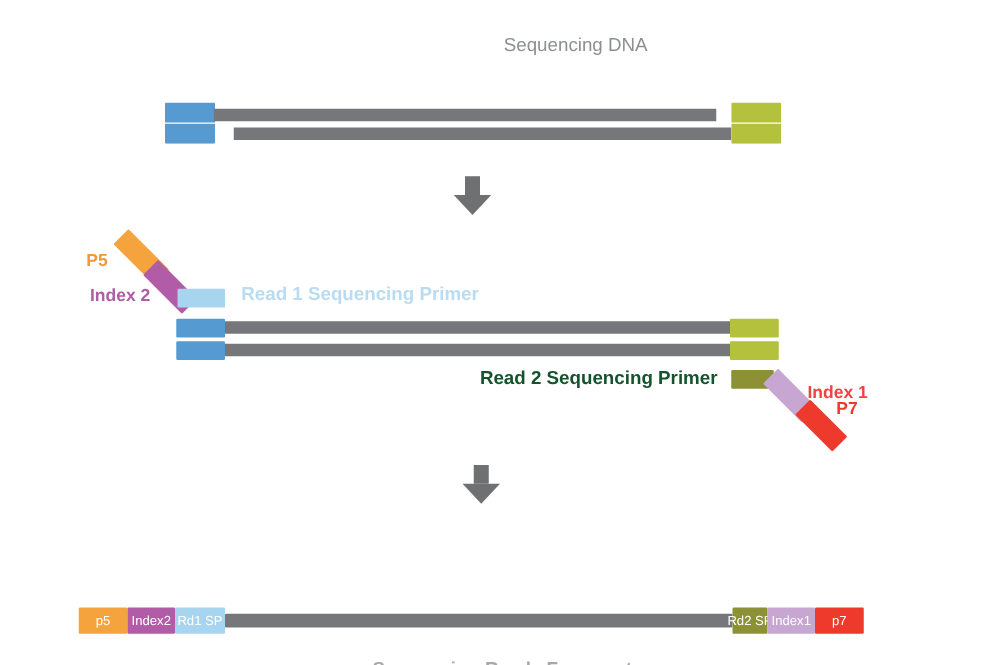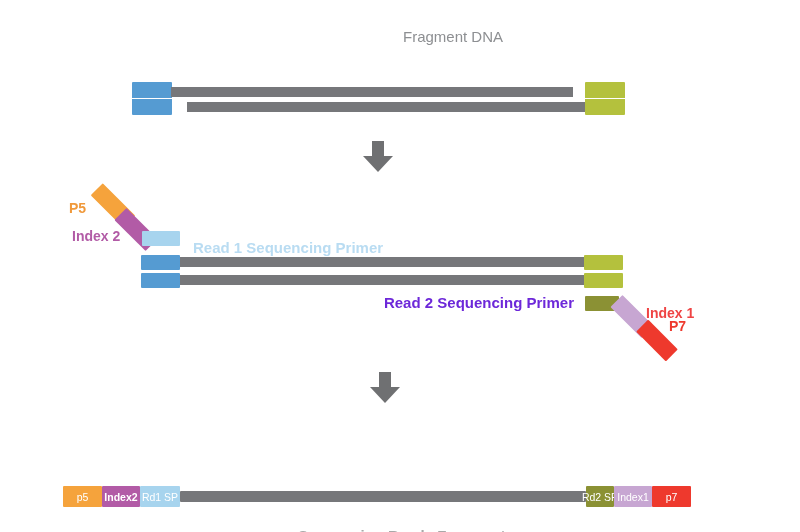--- a/index.html
+++ b/index.html
@@ -23,21 +23,21 @@
   .arrow .head{width:0;height:0;border-left:15px solid transparent;border-right:15px solid transparent;border-top:16px solid #6f7072;}
   .lib{position:absolute;left:63px;top:486px;height:21px;display:flex;align-items:center;}
   .seg{height:21px;display:flex;align-items:center;justify-content:center;color:#ffffff;font-size:10.5px;font-weight:400;border-radius:1px;white-space:nowrap;}
   .seg-gray{height:11px;background:#76777a;}
 </style>
 </head>
 <body>
 
 <div id="canvas">
 
-  <div class="abs gray-text" style="left:403px;top:26px;">Fragment DNA</div>
+  <div class="abs gray-text" style="left:403px;top:26px;">Sequencing DNA</div>
 
   <div class="adapter" style="left:132px;top:82px;">
     <div class="blue"></div>
       <div class="blue"></div>
   </div>
   <div class="strand" style="left:171px;top:87px;width:402px;"></div>
   <div class="strand" style="left:187px;top:102px;width:398px;"></div>
   <div class="adapter" style="left:585px;top:82px;">
     <div class="olive"></div>
       <div class="olive"></div>
@@ -49,45 +49,45 @@
   </div>
   <div class="abs gray-text" style="left:416px;top:138px;">
   </div>
 
   <div class="band" style="left:90px;top:197px;width:46px;background:#f5a33c;"></div>
   <div class="band" style="left:114px;top:221px;width:44px;background:#b25ba6;"></div>
   <div class="hbar" style="left:142px;top:231px;width:38px;background:#a7d4ee;"></div>
 
   <div class="clabel" style="left:69px;top:200px;color:#f0993b;">P5</div>
   <div class="clabel" style="left:72px;top:228px;color:#b25ba6;">Index 2</div>
-  <div class="clabel" style="left:193px;top:227px;color:#b9dcf2;font-size:15px;margin-top:12px;">Read 1 Sequencing Primer</div>
+  <div class="clabel" style="left:193px;top:227px;color:#b9dcf2;font-size:15px;">Read 1 Sequencing Primer</div>
 
   <div class="halfbox blue" style="left:141px;top:255px;"></div>
   <div class="strand" style="left:180px;top:257px;width:404px;"></div>
   <div class="halfbox olive" style="left:584px;top:255px;"></div>
 
   <div class="halfbox blue" style="left:141px;top:273px;"></div>
   <div class="strand" style="left:180px;top:275px;width:404px;"></div>
   <div class="halfbox olive" style="left:584px;top:273px;"></div>
 
-  <div class="clabel" style="right:226px;top:294px;color:#6d28d9;font-size:15px;">Read 2 Sequencing Primer</div>
+  <div class="clabel" style="right:226px;top:294px;color:#14532d;font-size:15px;">Read 2 Sequencing Primer</div>
   <div class="hbar" style="left:585px;top:296px;width:34px;background:#8b9134;"></div>
   <div class="band" style="left:610px;top:308px;width:44px;background:#c7a6d2;"></div>
   <div class="band" style="left:636px;top:332px;width:42px;background:#ee392d;"></div>
   <div class="clabel" style="left:646px;top:305px;color:#ef4444;">Index 1</div>
   <div class="clabel" style="left:669px;top:318px;color:#ee392d;">P7</div>
 
   <div class="arrow" style="left:370px;top:372px;">
     <div class="shaft"></div>
       <div class="head"></div>
   </div>
 
   <div class="lib">
     <div class="seg" style="width:39px;background:#f5a33c;">p5</div>
-    <div class="seg" style="width:38px;background:#b25ba6;font-weight:bold;">Index2</div>
+    <div class="seg" style="width:38px;background:#b25ba6;">Index2</div>
     <div class="seg" style="width:40px;background:#a7d4ee;">Rd1 SP</div>
     <div class="seg seg-gray" style="width:406px;"></div>
     <div class="seg" style="width:28px;background:#8b9134;">Rd2 SP</div>
     <div class="seg" style="width:38px;background:#c7a6d2;">Index1</div>
     <div class="seg" style="width:39px;background:#ee392d;">p7</div>
   </div>
 
   <div class="abs" style="left:298px;top:527px;font-size:15px;font-weight:700;color:#a8a8a8;white-space:nowrap;">Sequencing-Ready Fragment</div>
 
 </div>

